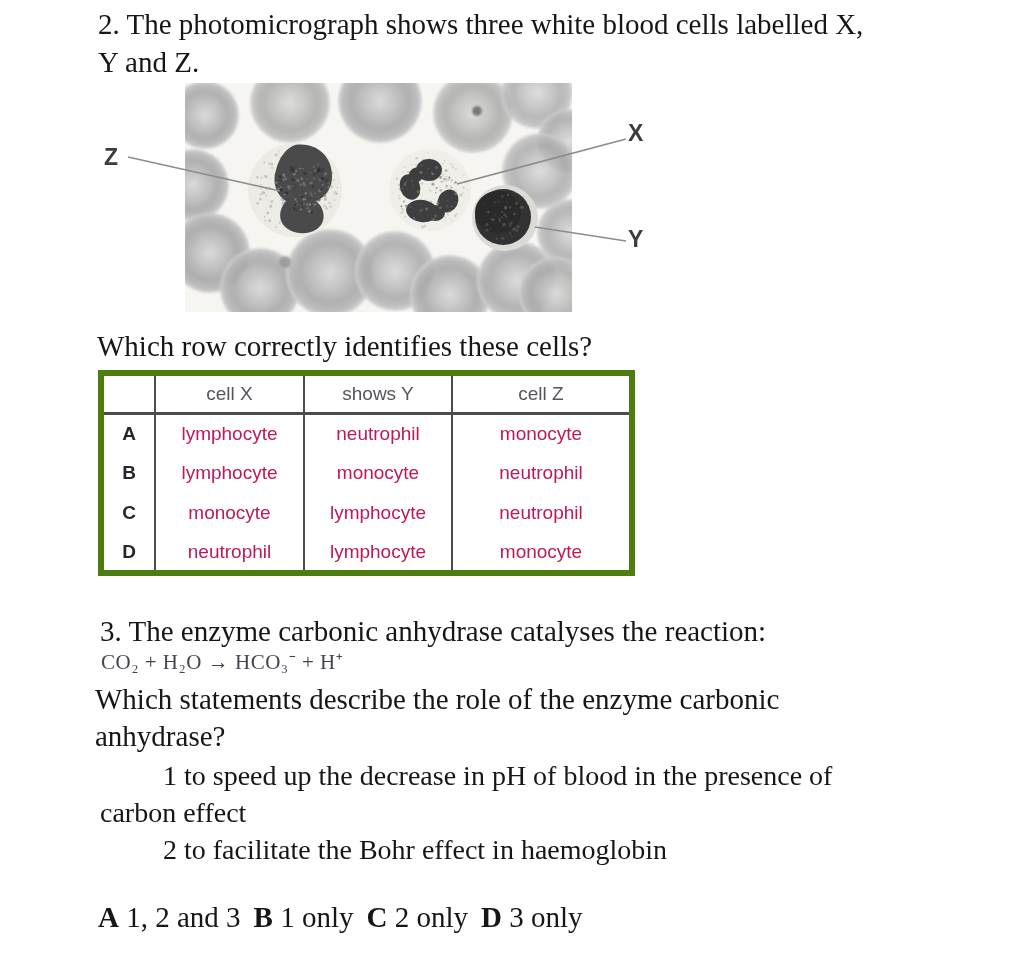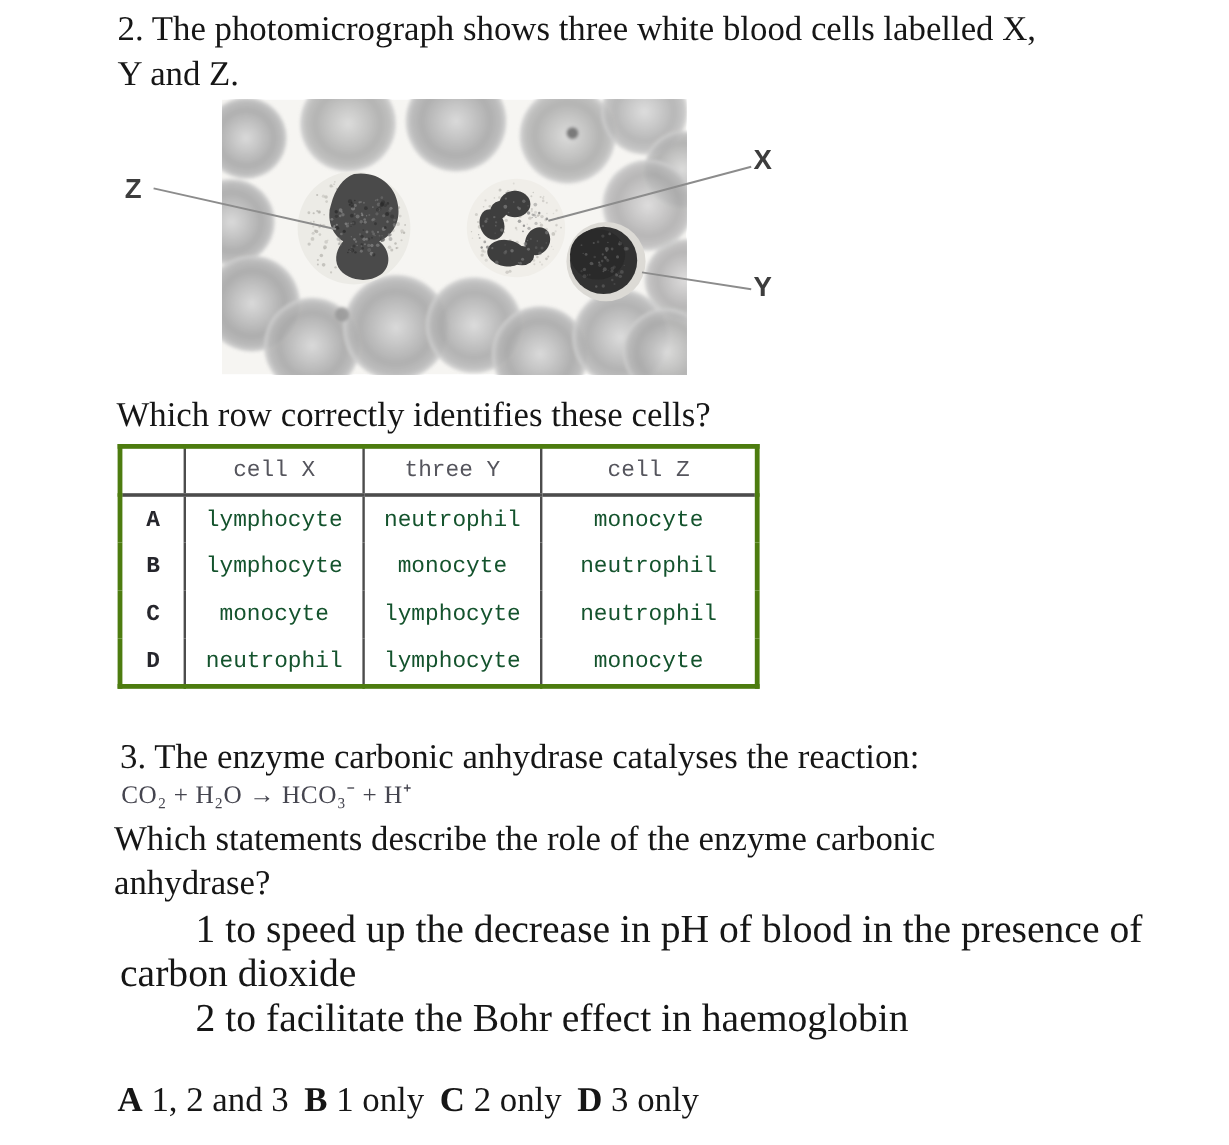--- a/index.html
+++ b/index.html
@@ -8,32 +8,32 @@
   .serif{position:absolute;font-family:"Liberation Serif","DejaVu Serif",serif;
          font-size:29px;line-height:36px;color:#161616;white-space:nowrap;}
   .photo-wrap{position:absolute;left:185px;top:83px;width:387px;height:229px;z-index:1;}
   .lines-overlay{position:absolute;left:0;top:0;width:1024px;height:954px;z-index:3;pointer-events:none;}
   .cell-label{position:absolute;z-index:4;font-family:"Liberation Sans","DejaVu Sans",sans-serif;
               font-weight:700;font-size:23px;color:#3d3d3d;line-height:24px;}
   
   #answer-table{position:absolute;left:98px;top:370px;width:531px;border-collapse:collapse;
                 table-layout:fixed;background:#fff;z-index:2;
                 font-family:"Liberation Sans","DejaVu Sans",sans-serif;}
-  #answer-table{border:4px solid #4d7c0f;font-family:Liberation Mono, monospace;}
+  #answer-table{border:6px solid #4d7c0f;}
   #answer-table th,#answer-table td{border-left:2px solid #4c4c4c;text-align:center;
-                vertical-align:middle;padding:0;font-size:19px;font-weight:400;color:#14532d;}
+                vertical-align:middle;padding:0;font-size:19px;font-weight:400;color:#be185d;}
   #answer-table th:first-child,#answer-table td:first-child{border-left:none;}
   #answer-table thead tr{height:40px;}
   #answer-table thead th{border-bottom:3px solid #4c4c4c;color:#55555d;}
   #answer-table tbody tr{height:40px;}
   #answer-table tbody th.rowletter{font-weight:700;font-size:19px;color:#26262c;}
   .equation{position:absolute;font-family:Liberation Serif, serif;
             font-size:21px;line-height:26px;color:#45454f;white-space:nowrap;letter-spacing:0.5px;}
   #statements{position:absolute;left:100px;top:757px;}
-  .stline{position:relative;font-size:33px;line-height:37px;color:#161616;white-space:nowrap;
+  .stline{position:relative;font-size:28px;line-height:37px;color:#161616;white-space:nowrap;
           font-family:"Liberation Serif","DejaVu Serif",serif;}
   .stline.ind{padding-left:63px;}
   #options .opt{margin-right:13px;margin-top:40px;}
   #options b{font-weight:700;}
 </style>
 </head>
 <body>
 
 <div class="page">
 
@@ -603,21 +603,21 @@
     <colgroup>
       <col style="width:54px">
         <col style="width:149px">
         <col style="width:148px">
         <col style="width:180px">
     </colgroup>
     <thead>
         <tr id="thead-row">
           <th></th>
           <th>cell X</th>
-          <th>three Y</th>
+          <th>shows Y</th>
           <th>cell Z</th>
         </tr>
       </thead>
     <tbody id="table-body">
         <tr>
           <th class="rowletter">A</th>
           <td>lymphocyte</td>
           <td>neutrophil</td>
           <td>monocyte</td>
         </tr>
@@ -642,19 +642,19 @@
       </tbody>
   </table>
 
   <div class="serif" style="left:100px;top:613px">3. The enzyme carbonic anhydrase catalyses the reaction:</div>
   <div class="equation" style="left:101px;top:649px">CO₂ + H₂O → HCO₃⁻ + H⁺</div>
   <div class="serif" style="left:95px;top:681px">Which statements describe the role of the enzyme carbonic</div>
   <div class="serif" style="left:95px;top:718px">anhydrase?</div>
 
   <div id="statements">
       <div class="stline ind">1 to speed up the decrease in pH of blood in the presence of</div>
-      <div class="stline">carbon dioxide</div>
+      <div class="stline">carbon effect</div>
       <div class="stline ind">2 to facilitate the Bohr effect in haemoglobin</div>
     </div>
 
   <div class="serif" id="options" style="left:98px;top:899px"><span class="opt"><b>A</b><span> 1, 2 and 3</span></span><span class="opt"><b>B</b><span> 1 only</span></span><span class="opt"><b>C</b><span> 2 only</span></span><span class="opt"><b>D</b><span> 3 only</span></span></div>
 
 </div>
 
 </body></html>

